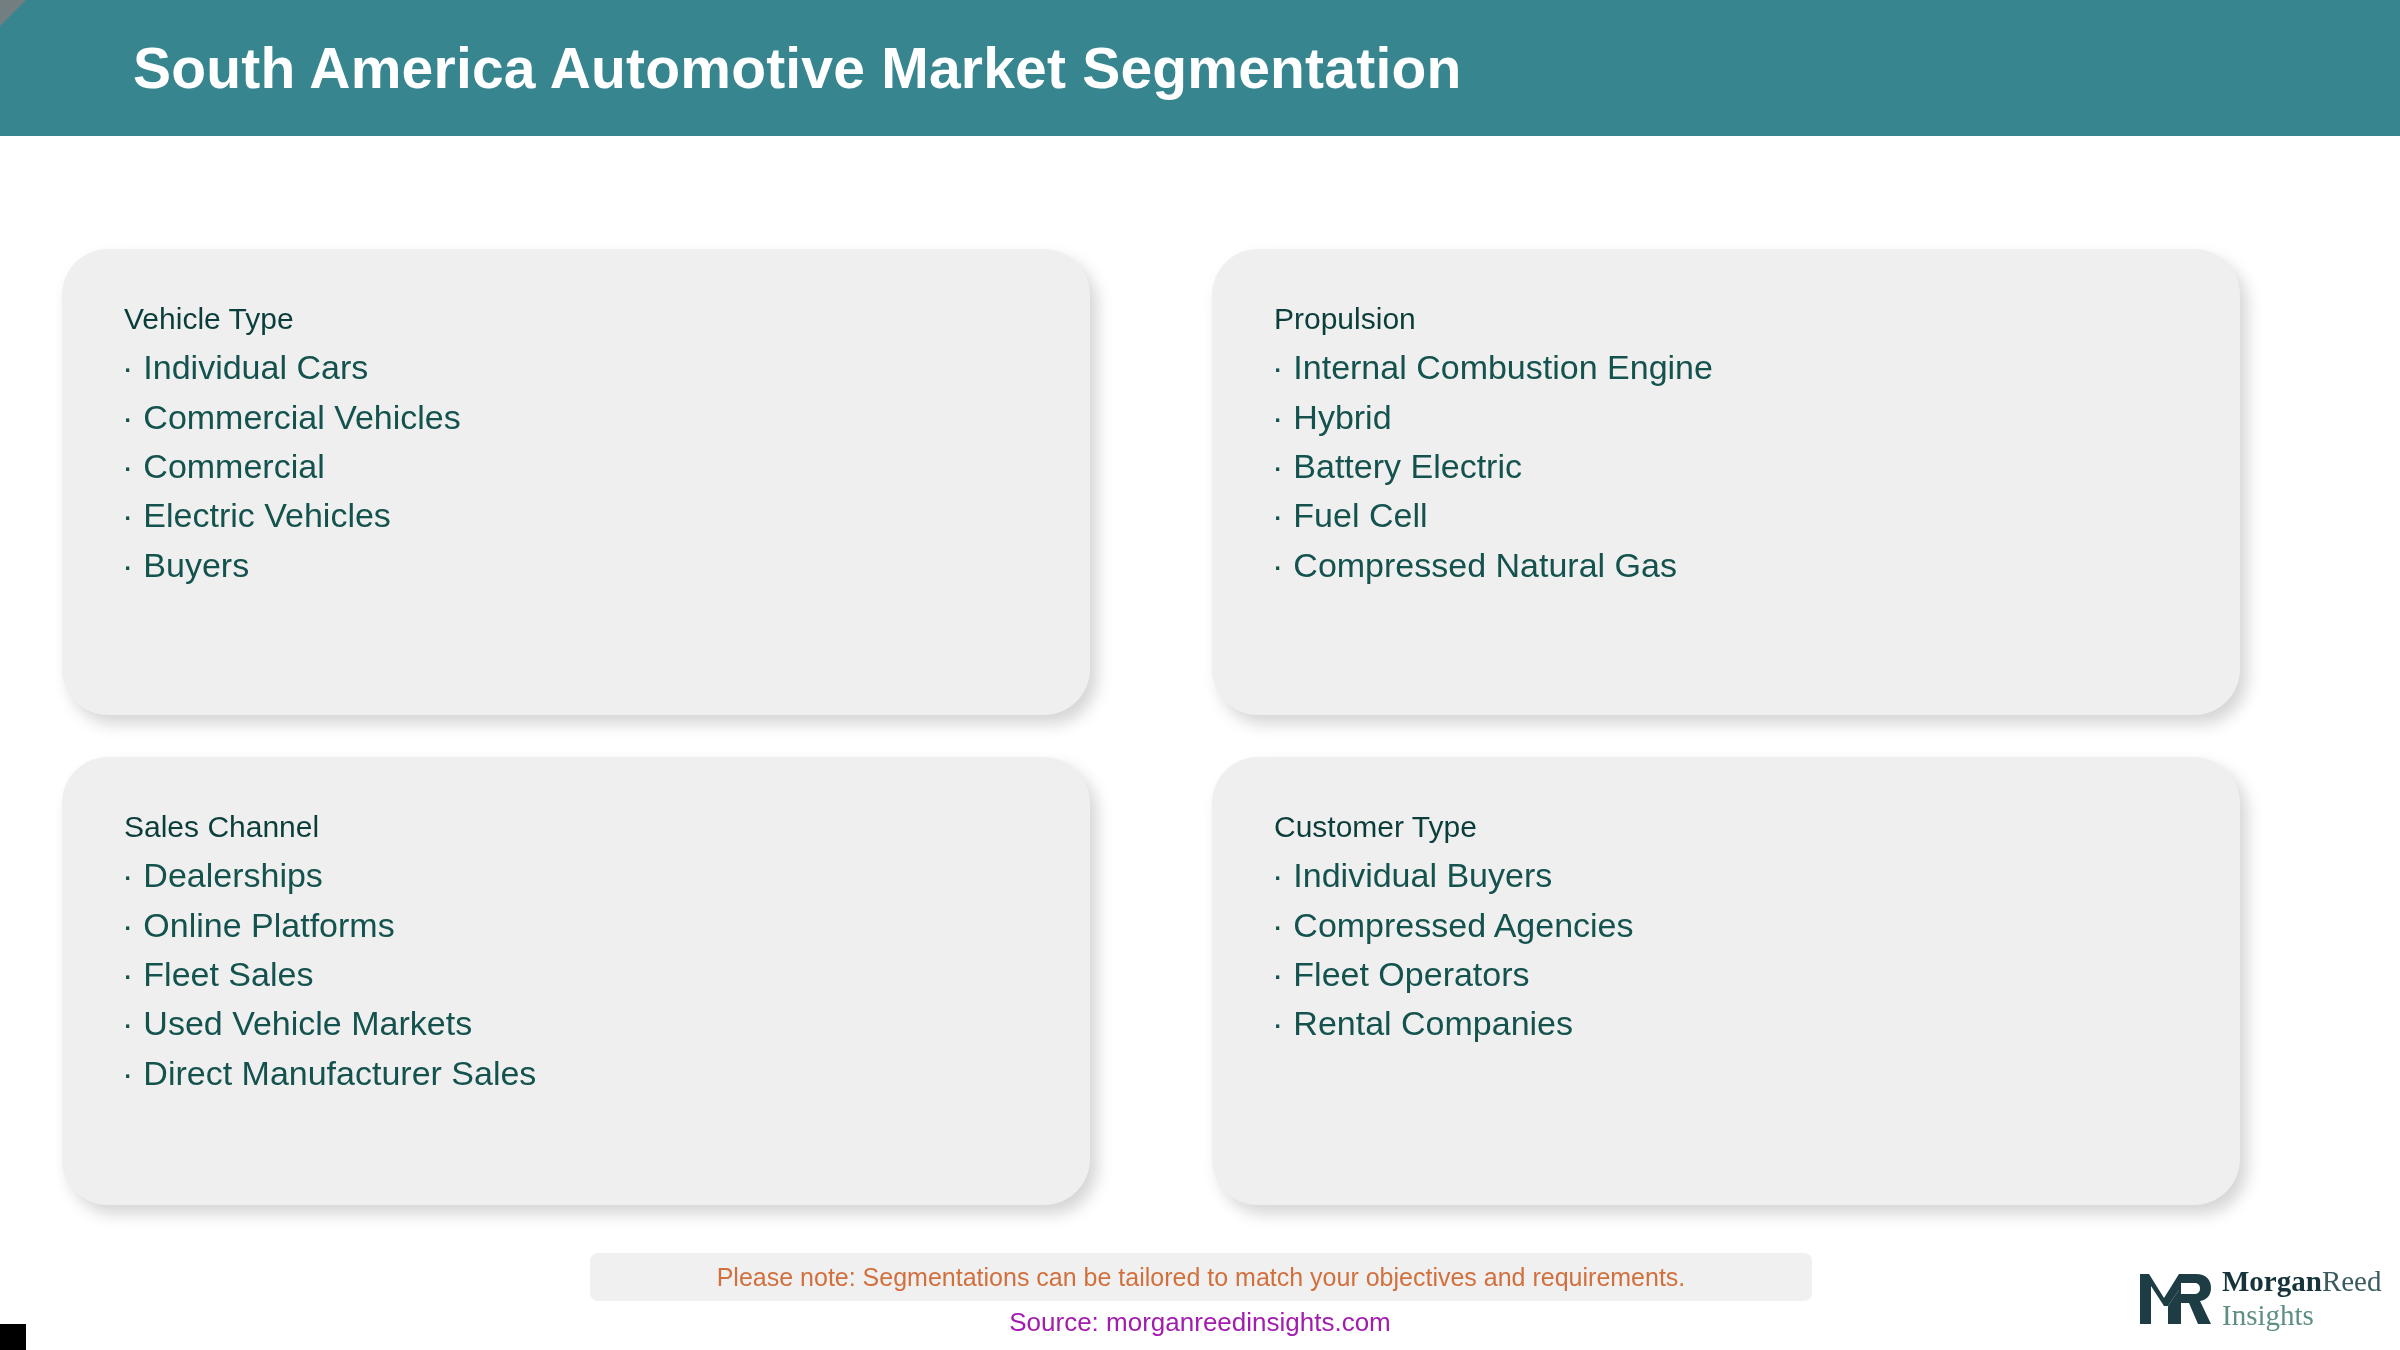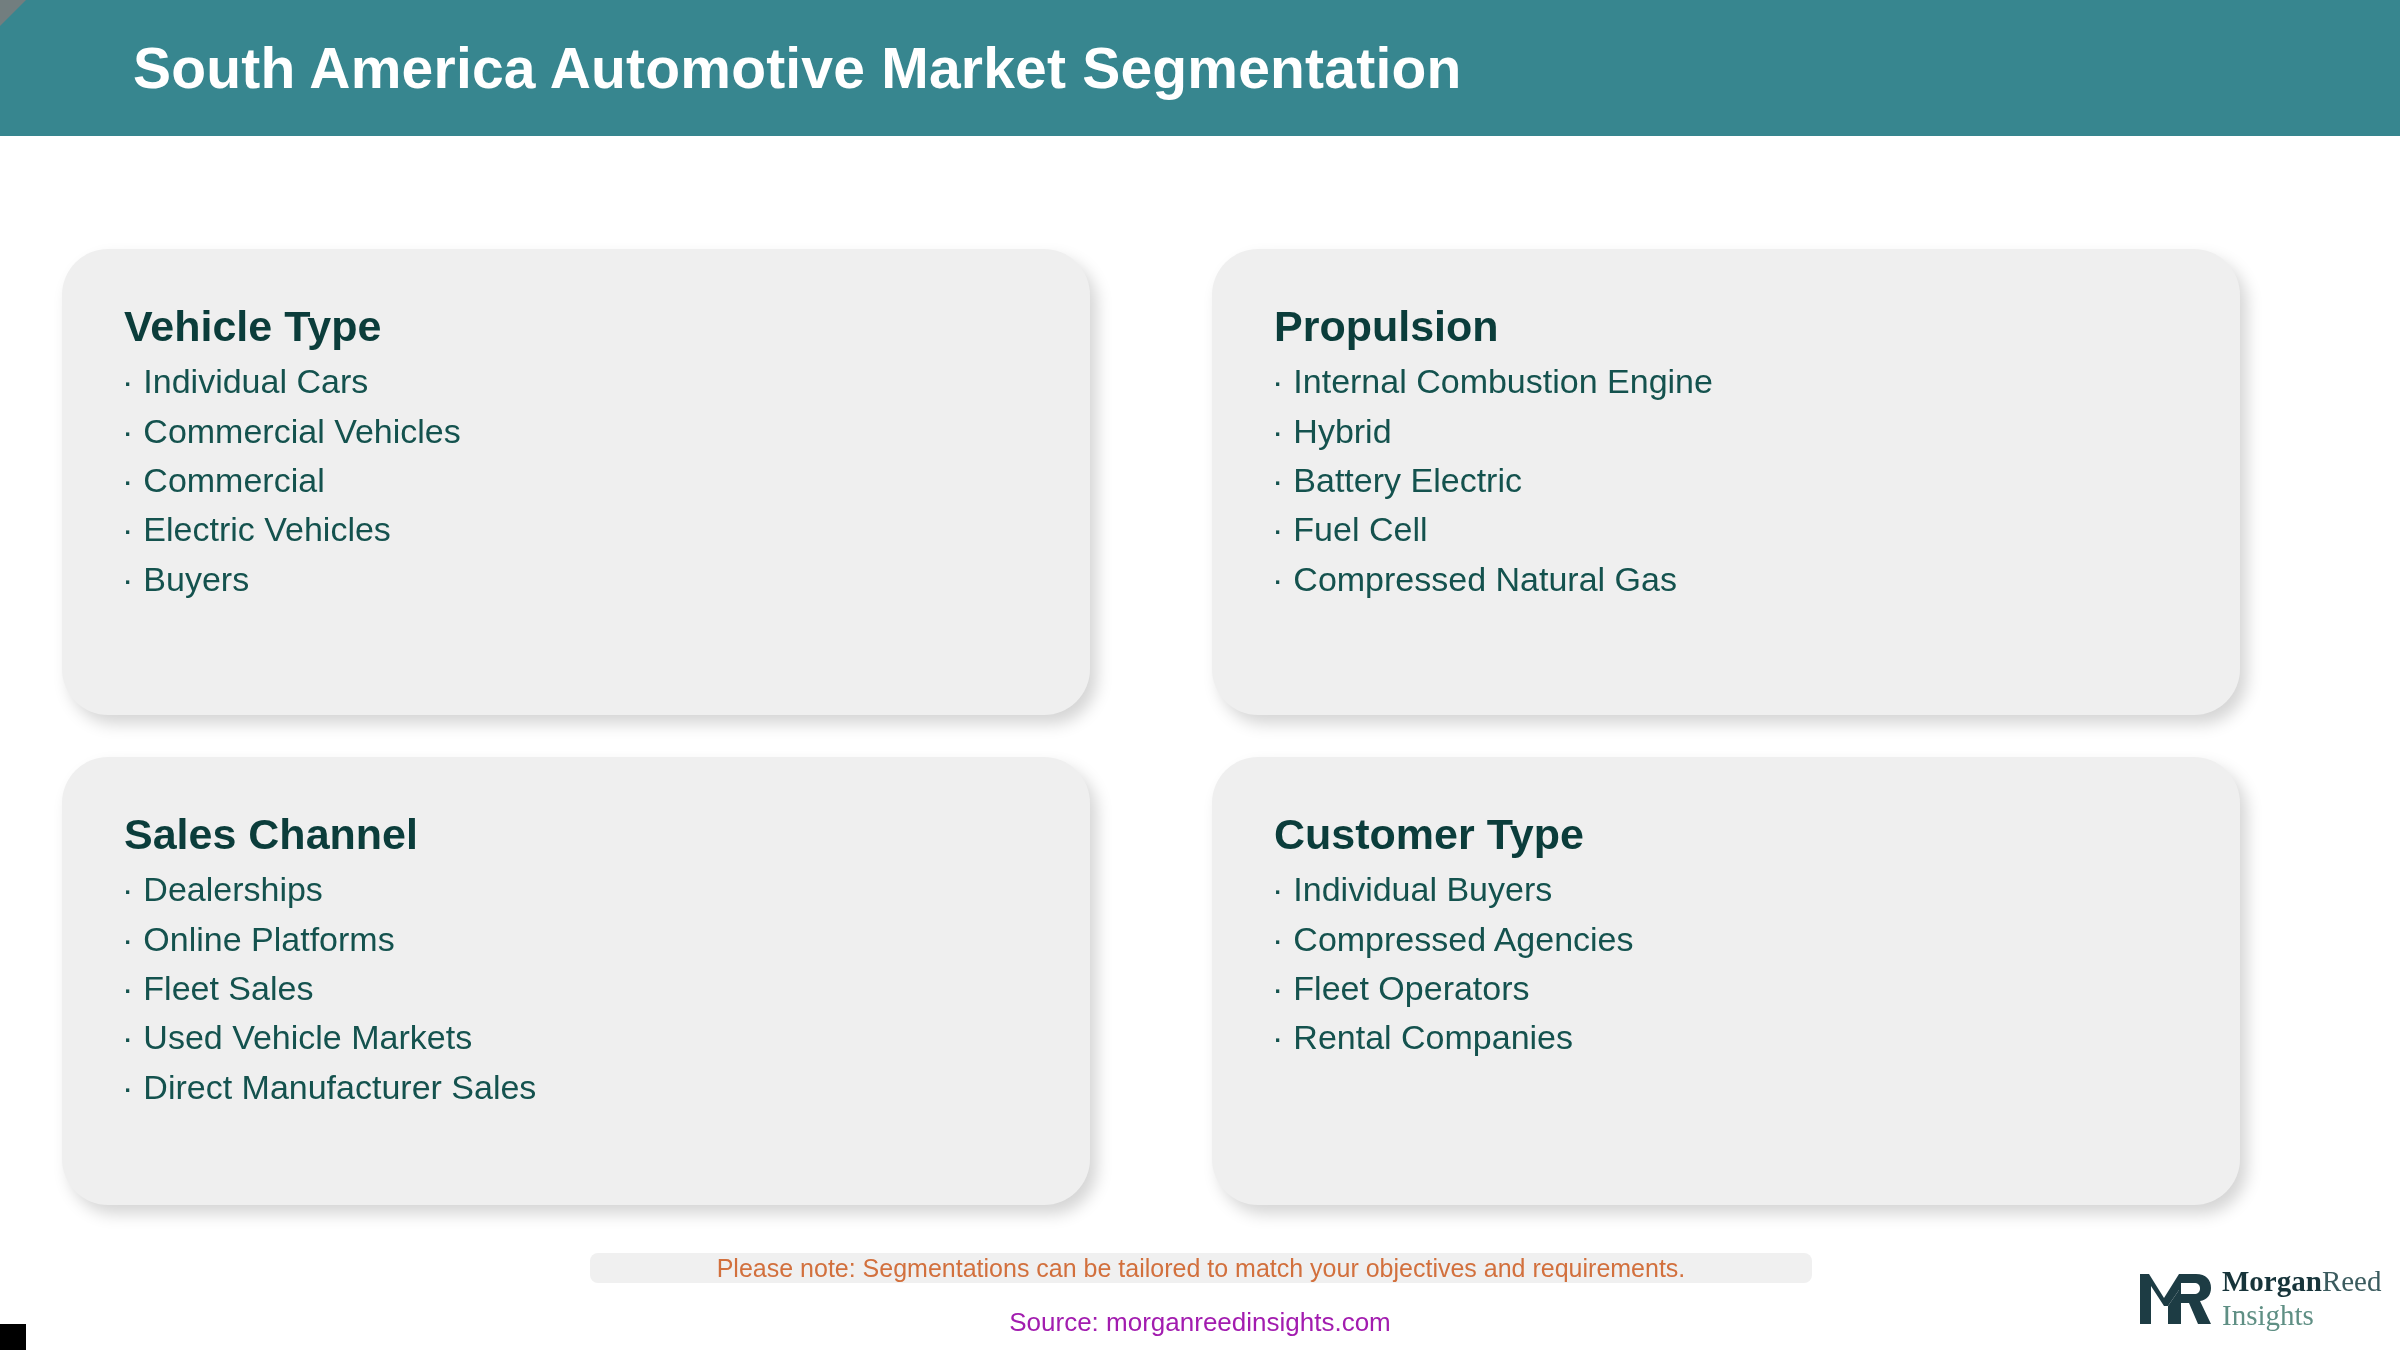--- a/index.html
+++ b/index.html
@@ -49,39 +49,39 @@
     box-shadow:7px 9px 16px rgba(0,0,0,0.17);
     padding:54px 60px 40px 60px;
   }
   .card.c0 { left:62px;   top:77px;  width:1028px; height:466px; }
   .card.c1 { left:1212px; top:77px;  width:1028px; height:466px; }
   .card.c2 { left:62px;   top:585px; width:1028px; height:448px; }
   .card.c3 { left:1212px; top:585px; width:1028px; height:448px; }
 
   .card-title {
     color:#0b3d3b;
-    font-size:43px;
-    font-weight:bold;
+    font-size:30px;
+    font-weight:normal;
     line-height:1.08;
     margin-bottom:8px;
     margin-left:2px;
   }
   .card-list { list-style:none; }
   .card-list li {
     color:#14524e;
     font-size:34px;
     line-height:1.45;
     white-space:nowrap;
   }
   .bullet { margin-right:10px; }
 
   
   .note-pill {
     position:absolute; left:590px; top:1253px;
-    width:1222px; height:30px;
+    width:1222px; height:48px;
     background:#f0f0f0;
     border-radius:8px;
     display:flex; align-items:center; justify-content:center;
   }
   .note-text {
     color:#d2703d;
     font-size:25px;
     white-space:nowrap;
   }
   .source-text {

